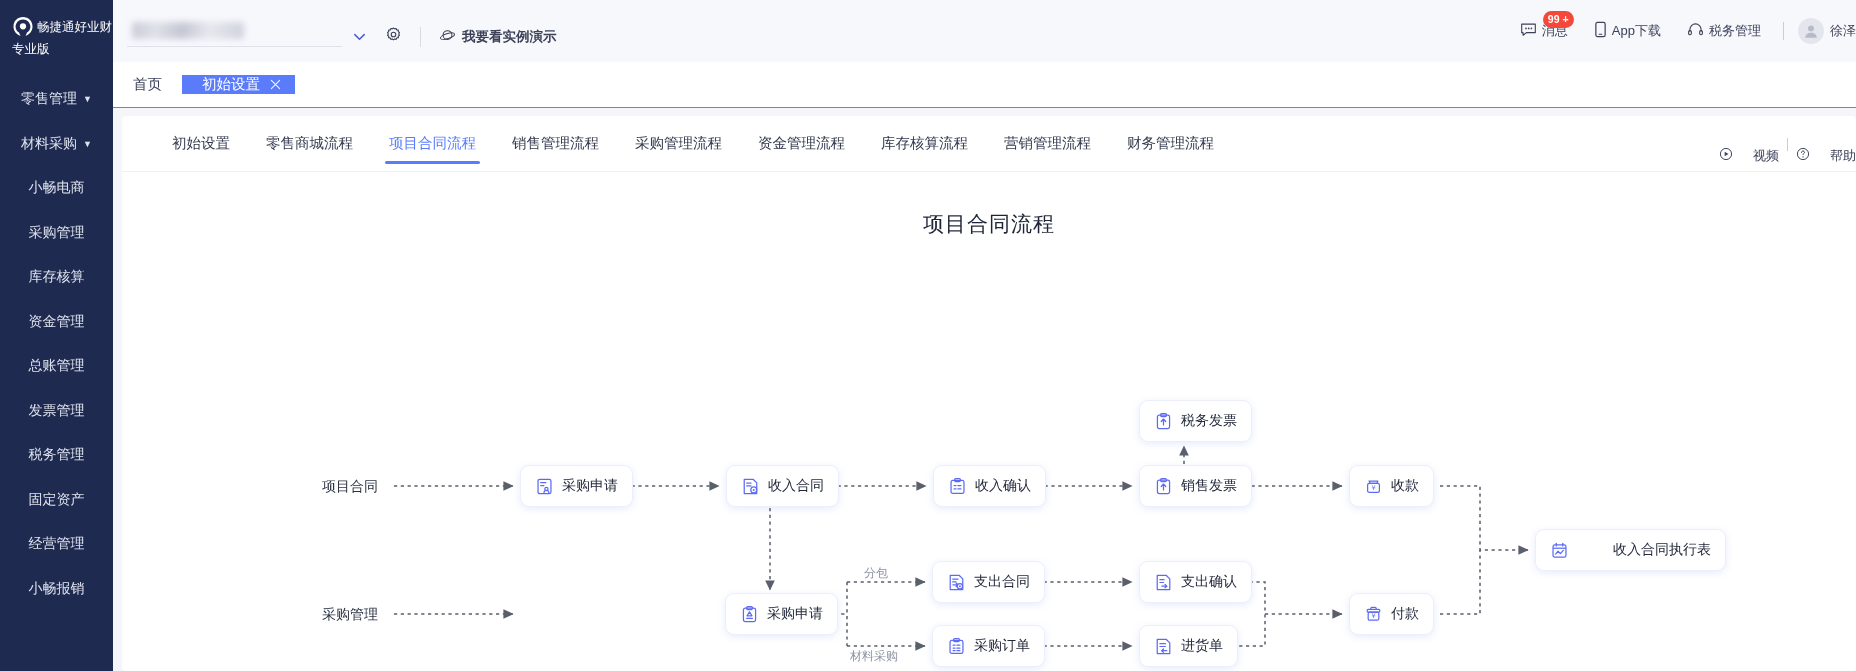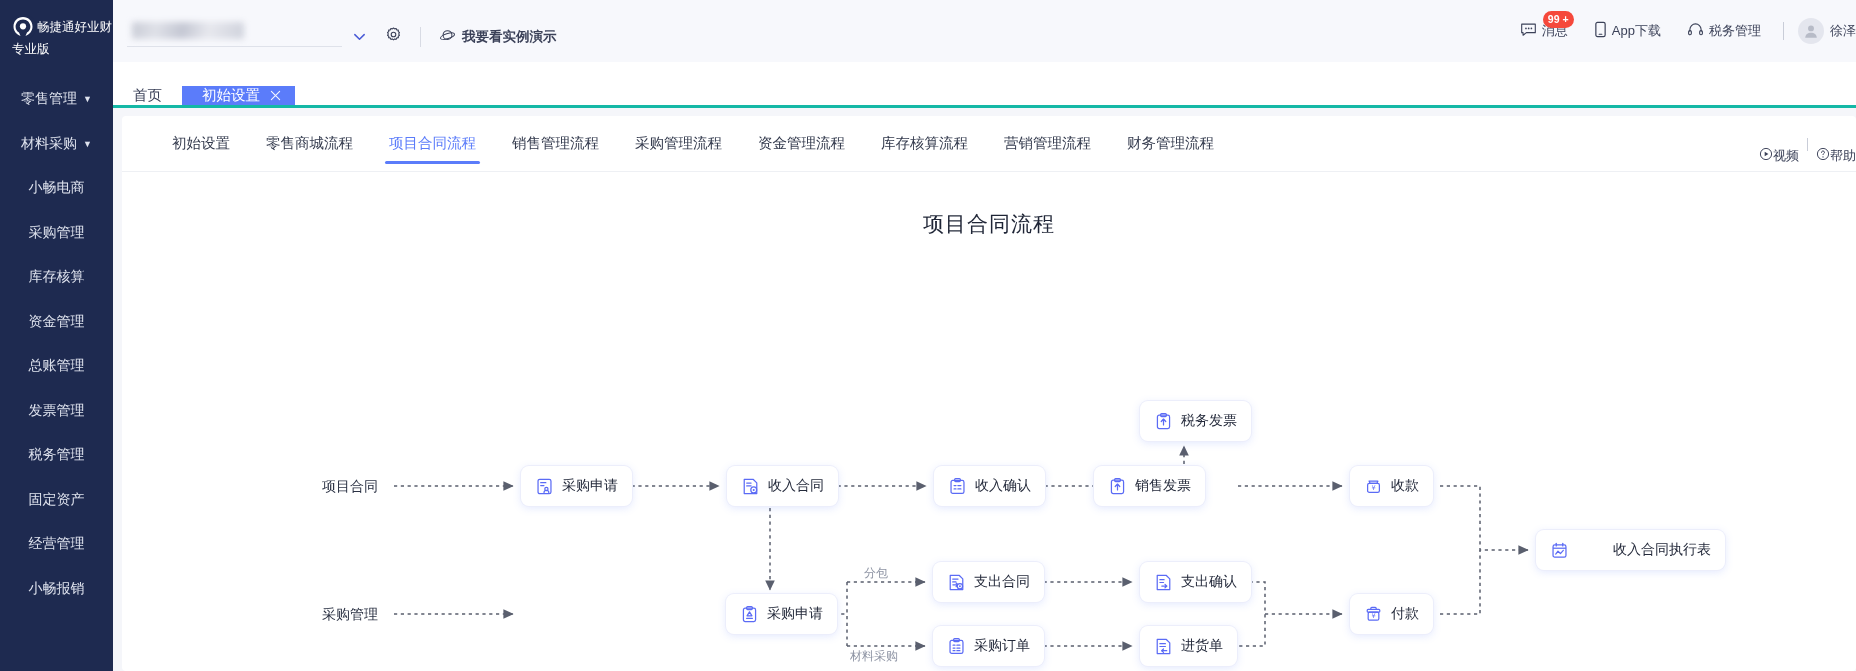--- a/index.html
+++ b/index.html
@@ -76,22 +76,22 @@
   }
   .avatar {
     width: 26px; height:26px; border-radius:50%; background:#e4e6ee;
     display:flex; align-items:center; justify-content:center; margin-left: 14px;
   }
   .uname { font-size:13px; color:#3b4158; margin-left:6px; margin-right: 0px;}
 
   
   .tabstrip {
     position:absolute; left:113px; top:62px; width:1743px; height:46px;
-    background:#ffffff; display:flex; align-items:flex-end;
-    border-bottom: 3px solid #14b8a6;
+    background:#ffffff; display:flex; align-items:center;
+    border-bottom: 1px solid #14b8a6;
   }
   .ptab {
     display:flex; align-items:center; justify-content:center;
     padding: 0 20px; font-size:14.5px; color:#3b4158; cursor:pointer;
     min-width: 56px;
   }
   .ptab.active { background:#5b7cfa; color:#ffffff; padding-right:14px; }
   .ptab .x { margin-left:10px; font-size:13px; opacity:.92; }
 
   
@@ -110,21 +110,21 @@
   }
   .stab.active { color:#5b7cfa; }
   .stab.active::after {
     content:""; position:absolute; left:14px; right:14px; bottom:8px;
     height:3px; background:#5b7cfa; border-radius:2px;
   }
   .subtabs-right {
     position:absolute; right: 0px; top:0; height:56px;
     display:flex; align-items:center; gap:8px; font-size:13px; color:#3b4158;
   }
-  .srt { display:flex; align-items:center; gap:0; cursor:pointer;margin-top:23px; }
+  .srt { display:flex; align-items:center; gap:20px; cursor:pointer;margin-top:23px; }
   .srt-div { width:1px; height:13px; background:#c9cdd8; }
 
   .diagram-title {
     text-align:center; font-size: 21px; color:#1f2536; margin-top: 38px;
     letter-spacing: 1px;
   }
 
   
   .canvas { position:relative; width:1734px; height: 420px; }
   .canvas svg.wires { position:absolute; left:0; top:0; width:1734px; height:420px; }
@@ -429,21 +429,21 @@
           <rect x="3.2" y="3.6" width="13.6" height="13.6" rx="1.8"></rect>
           <rect x="7" y="1.6" width="6" height="3.2" rx="1"></rect>
           <line x1="6.4" y1="9" x2="8.4" y2="9" stroke-linecap="round"></line>
           <line x1="10.4" y1="9" x2="13.6" y2="9" stroke-linecap="round"></line>
           <line x1="6.4" y1="12.6" x2="8.4" y2="12.6" stroke-linecap="round"></line>
           <line x1="10.4" y1="12.6" x2="13.6" y2="12.6" stroke-linecap="round"></line>
         </svg>
         <span class="nlabel">收入确认</span>
       </div>
 
-      <div class="node" style="left:972px; top:228px;">
+      <div class="node" style="left:1018px; top:228px;">
         <svg class="nicon" viewBox="0 0 20 20" fill="none" stroke="#5b6bf5" stroke-width="1.3">
           <rect x="3.6" y="3.4" width="12.8" height="14" rx="1.8"></rect>
           <rect x="7" y="1.6" width="6" height="3.2" rx="1"></rect>
           <path d="M10 13.6V7.6 M7.6 10 L10 7.4 L12.4 10" stroke-linecap="round" stroke-linejoin="round"></path>
         </svg>
         <span class="nlabel">销售发票</span>
       </div>
 
       <div class="node" style="left:1018px; top:163px;">
         <svg class="nicon" viewBox="0 0 20 20" fill="none" stroke="#5b6bf5" stroke-width="1.3">

